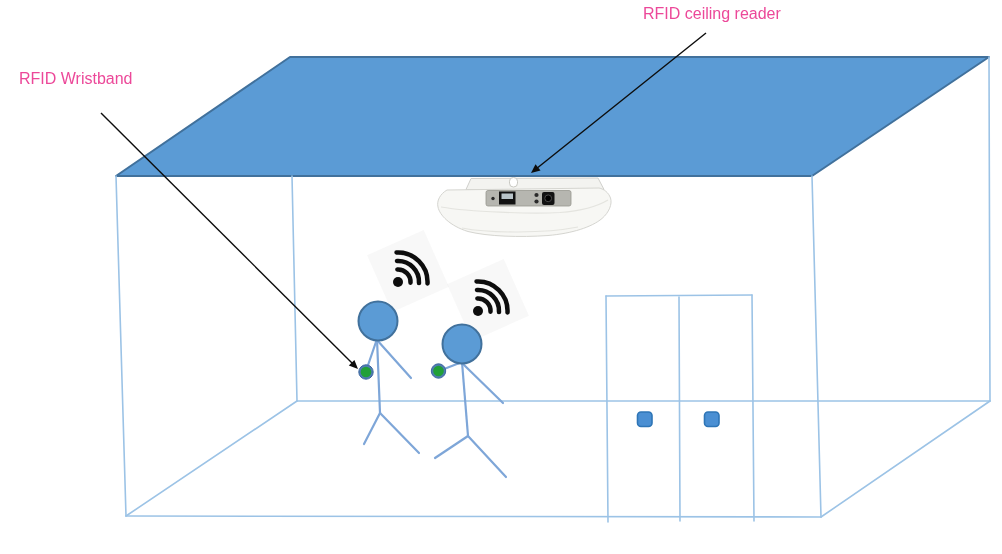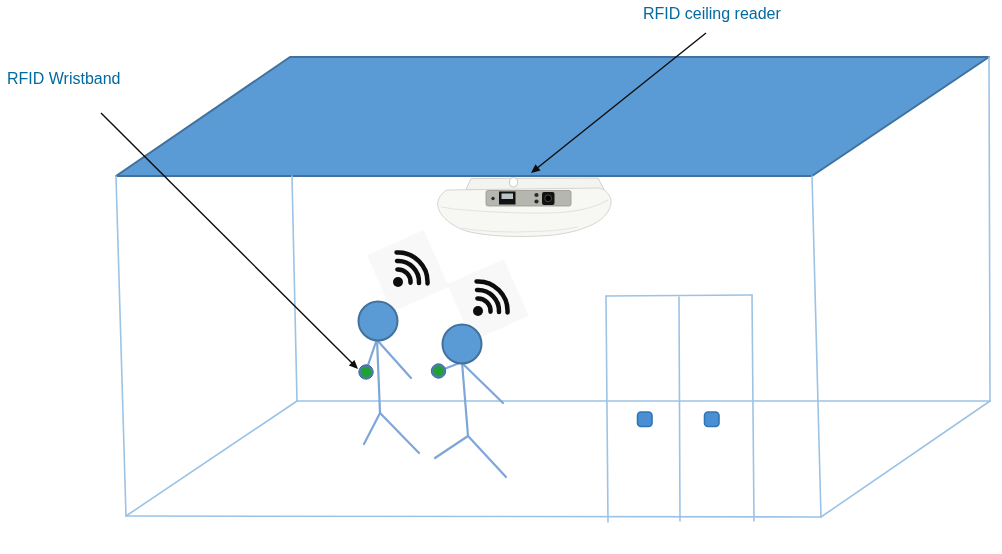--- a/index.html
+++ b/index.html
@@ -6,27 +6,27 @@
   .canvas{
     position:relative;
     width:1002px;height:554px;
     background:#ffffff;
     font-family:"Liberation Sans",sans-serif;
     overflow:hidden;
   }
   .diagram-svg{position:absolute;left:0;top:0;}
   .label{
     position:absolute;
-    color:#0369a1;
+    color:#ec4899;
     font-size:16px;
     line-height:18px;
     white-space:nowrap;
   }
   .label-ceiling-reader{left:643px;top:5px;}
-  .label-wristband{left:7px;top:70px;}
+  .label-wristband{left:19px;top:70px;}
 
   
   .room{stroke:#9cc3e6;stroke-width:1.6;fill:none;stroke-linecap:round;}
   .ceiling-poly{fill:#5b9bd5;stroke:#41719c;stroke-width:2;stroke-linejoin:round;}
 
   
   .door-line{stroke:#9cc3e6;stroke-width:1.6;fill:none;stroke-linecap:round;}
   .handle{fill:#4a8fd3;stroke:#2e75b6;stroke-width:1.6;}
 
   

